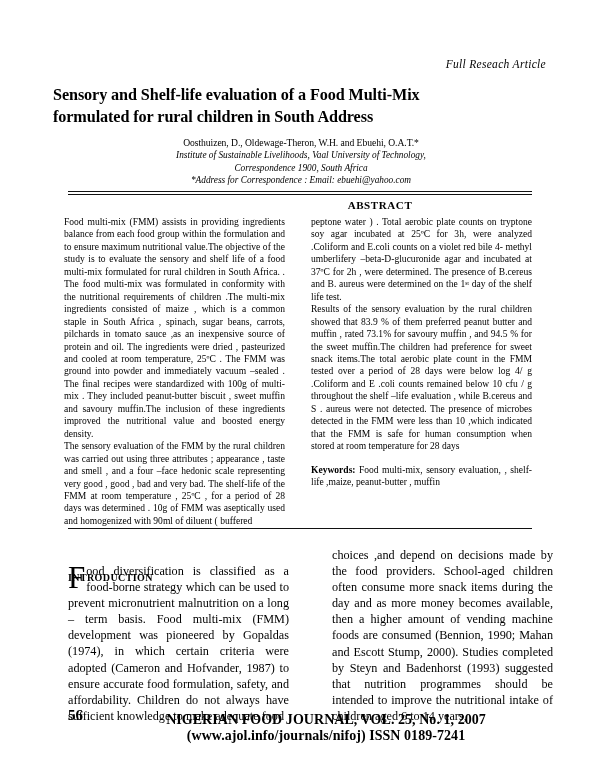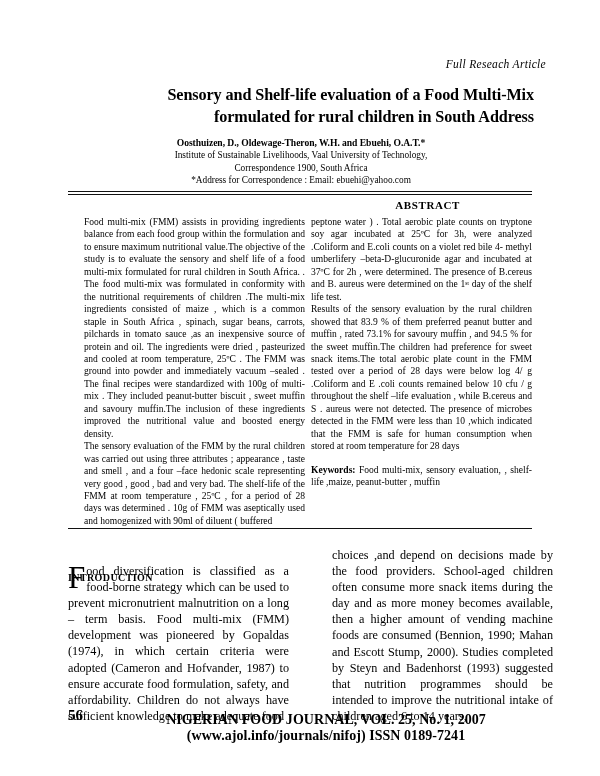--- a/index.html
+++ b/index.html
@@ -30,68 +30,69 @@
     width: 546px;
     text-align: right;
     font-style: italic;
     font-size: 11.5px;
     letter-spacing: 0.3px;
   }
 
   
   .title-block {
     position: absolute;
-    left: 42px;
+    left: 53px;
     top: 84px;
     width: 492px;
-    text-align: right;
+    text-align: left;
   }
   .title-line {
     font-weight: bold;
     font-size: 16.2px;
     line-height: 22px;
     letter-spacing: -0.1px;
   }
 
   
   .authors-block {
     position: absolute;
     left: 55px;
     top: 136px;
     width: 492px;
     text-align: center;
   }
   .authors-names {
-    font-weight: bold;
+    font-weight: normal;
     font-size: 9.6px;
     line-height: 13px;
     letter-spacing: -0.05px;
   }
   .affil {
     font-size: 9.3px;
     line-height: 12.6px;
+    font-style: italic;
   }
 
   
   .abs-rule-top {
     position: absolute;
     left: 68px;
     top: 191px;
     width: 464px;
     border-top: 1.6px solid #111;
     border-bottom: 1.1px solid #111;
     height: 2px;
     box-sizing: content-box;
   }
   .abstract-heading {
     position: absolute;
     left: 300px;
     top: 199px;
     width: 160px;
-    text-align: right;
+    text-align: center;
     font-weight: bold;
     font-size: 11px;
     letter-spacing: 0.6px;
   }
   .abs-rule-bottom {
     position: absolute;
     left: 68px;
     top: 528px;
     width: 464px;
     border-top: 1.5px solid #111;
@@ -101,21 +102,21 @@
   
   .abs-col {
     position: absolute;
     top: 216px;
     width: 221px;
     font-size: 9.55px;
     line-height: 12.45px;
     text-align: justify;
     text-justify: inter-word;
   }
-  .abs-col.left  { left: 84px; }
+  .abs-col.left  { left: 64px; }
   .abs-col.right { left: 311px; }
   .abs-col p {
     margin: 0;
   }
   .kw {
     margin-top: 11px !important;
   }
   .kw b { font-weight: bold; margin-top: 36px; }
 
   

